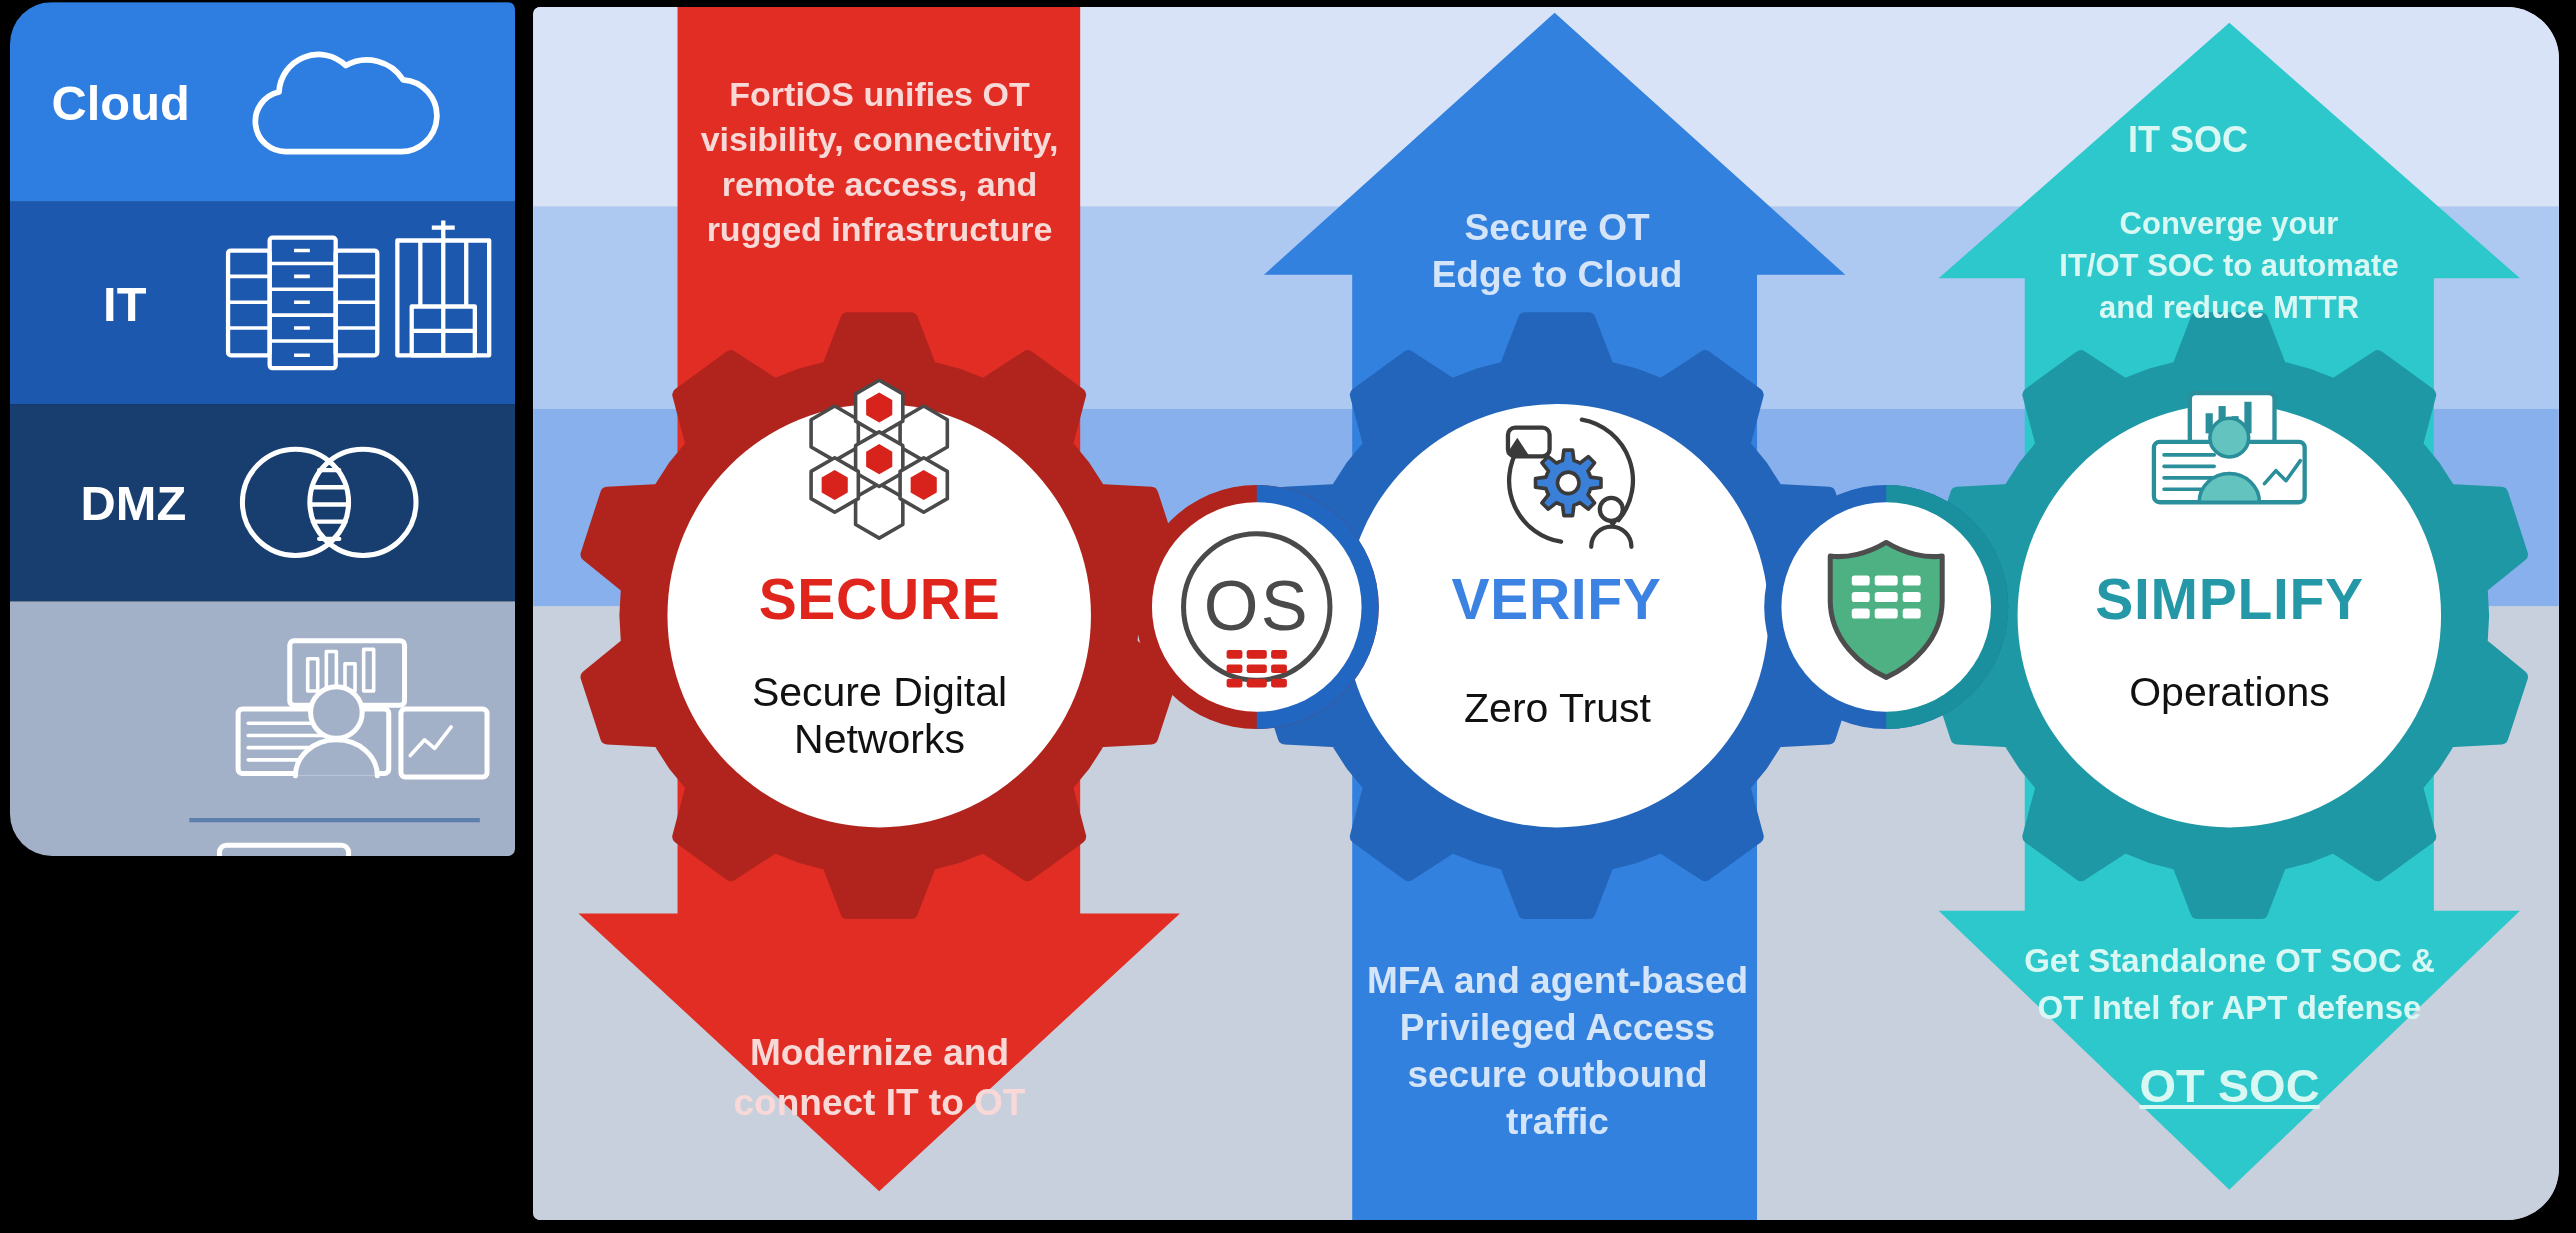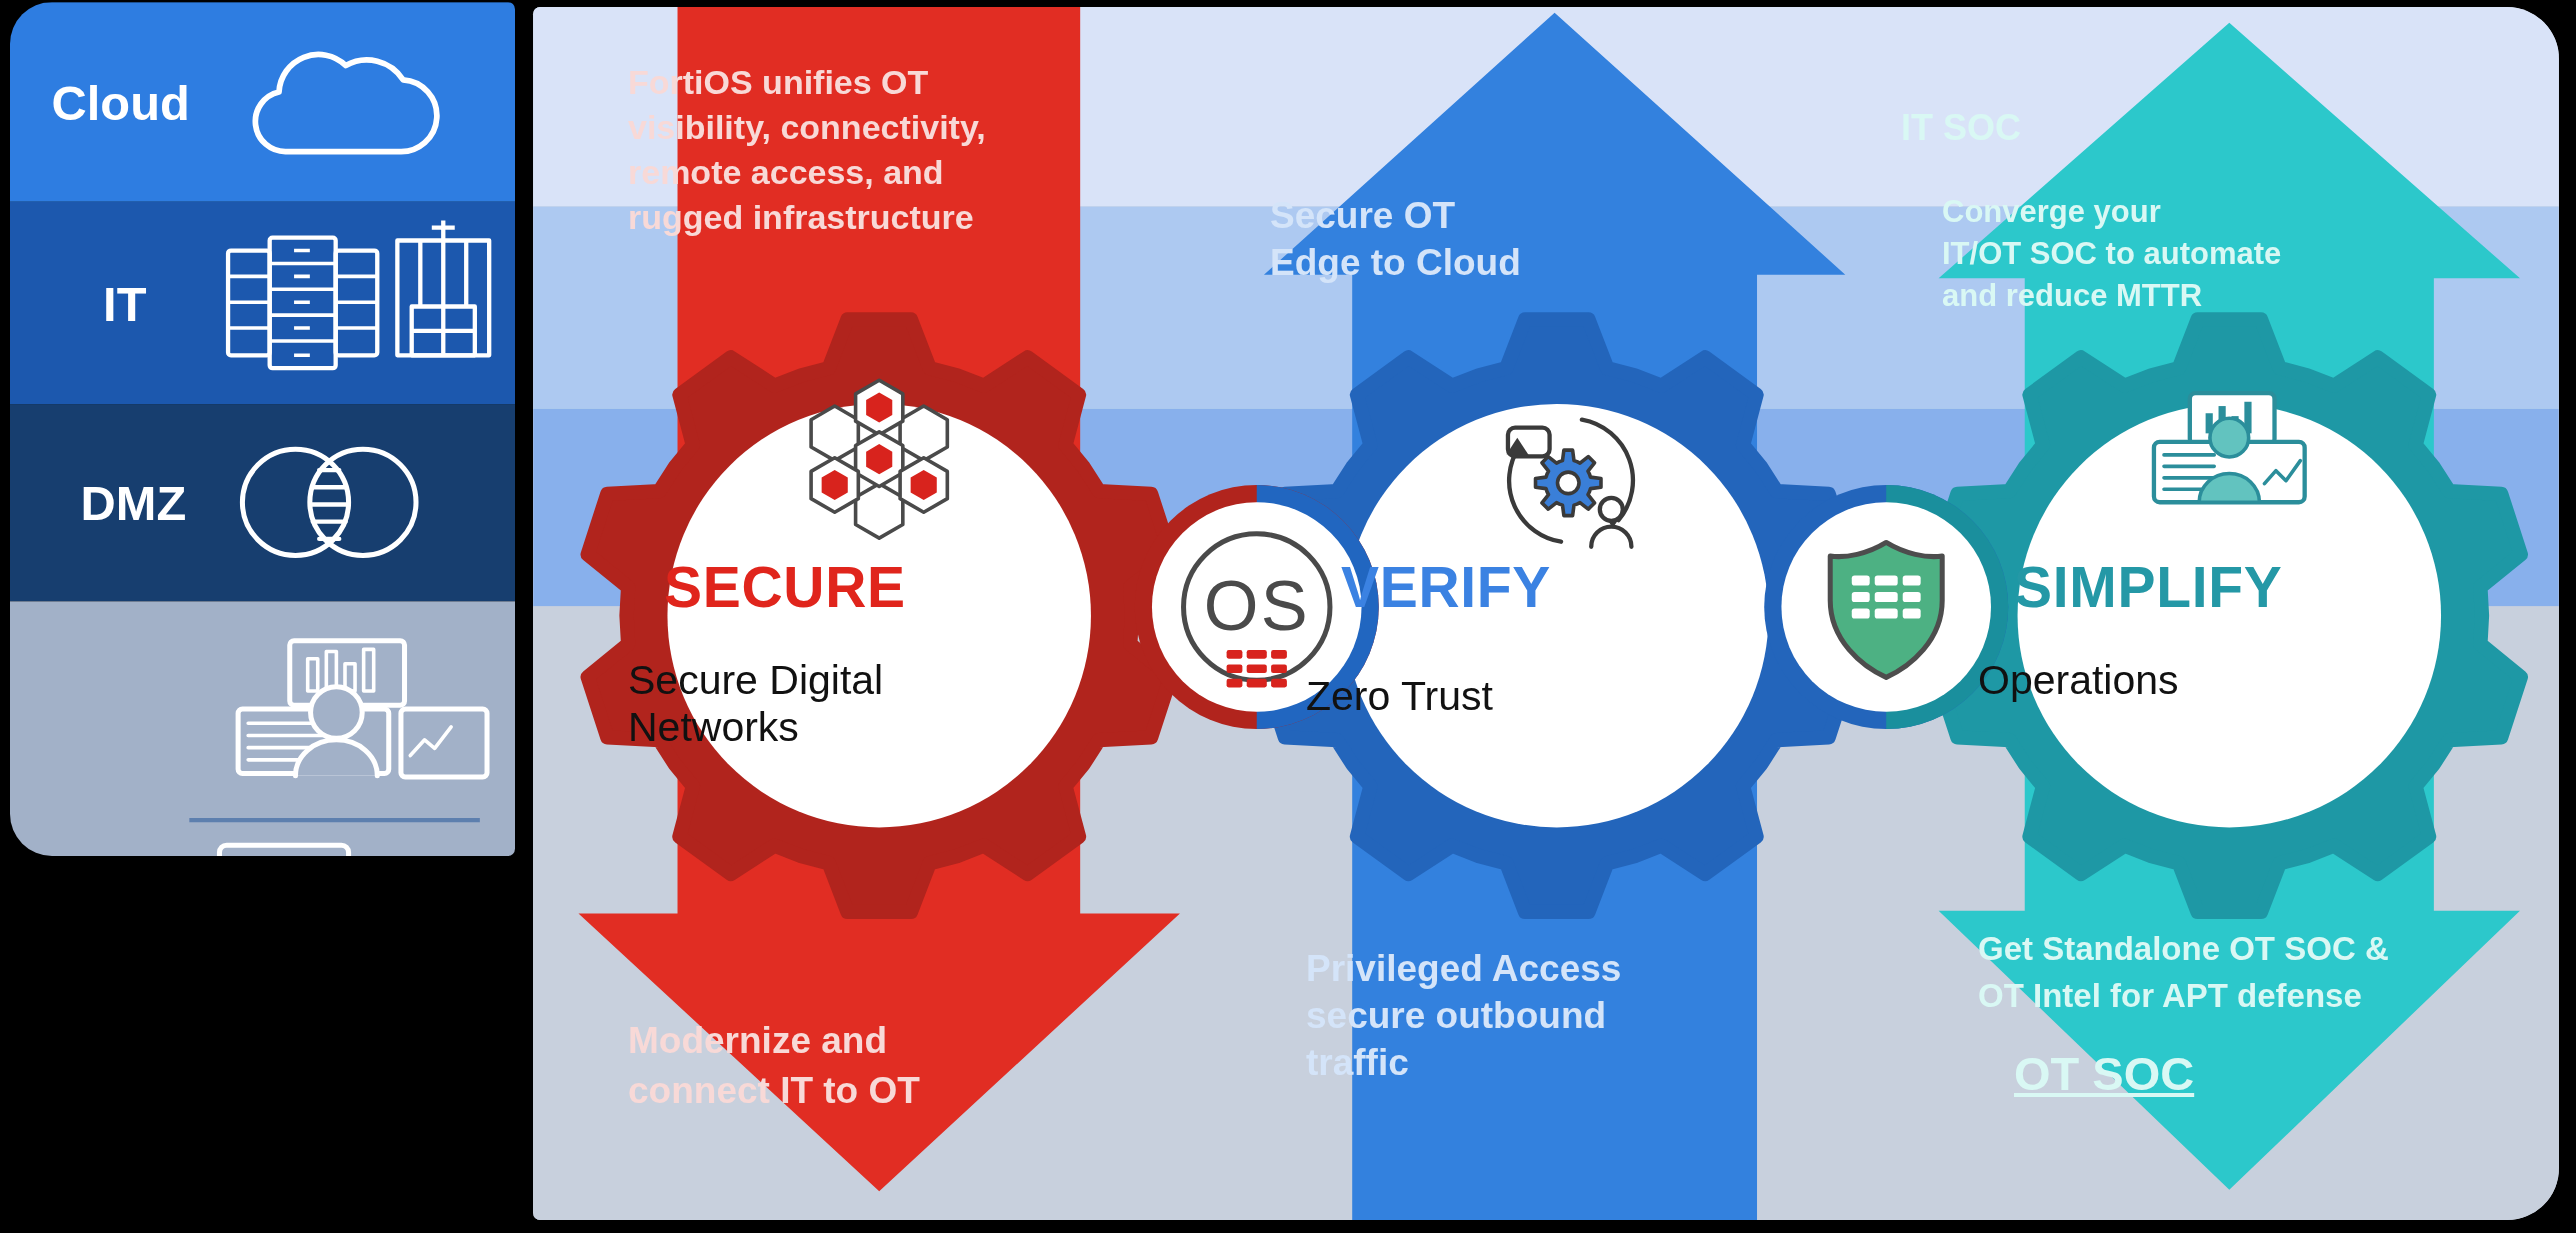--- a/index.html
+++ b/index.html
@@ -3,21 +3,21 @@
 <meta charset="utf-8">
 <style>
   html,body{margin:0;padding:0;background:#000;}
   body{width:2576px;height:1233px;position:relative;overflow:hidden;
        font-family:"Liberation Sans",sans-serif;}
   .sidebar{position:absolute;left:10px;top:2px;width:505px;height:854px;
            border-radius:42px 7.2px 7.2px 42px;overflow:hidden;}
   .main{position:absolute;left:533px;top:7.2px;width:2026px;height:1213px;
         border-radius:7.2px 52px 52px 7.2px;overflow:hidden;background:#c8d0dd;}
   .main svg.art{position:absolute;left:0;top:0;}
-  .txt{position:absolute;text-align:left;font-weight:bold;white-space:nowrap;}
+  .txt{position:absolute;text-align:center;font-weight:bold;white-space:nowrap;margin-top:12px;}
   .pink{color:#f8d9d7}.lblue{color:#d4e4f9}.mint{color:#d9f8f4}.dark{color:#111;font-weight:normal;}
   .t-secure-top{left:95px;top:53px;width:503px;font-size:34px;line-height:45px;}
   .t-verify-top{left:737px;top:185px;width:574px;font-size:37px;line-height:47px;}
   .t-itsoc{left:1368px;top:92px;width:574px;font-size:36px;line-height:57px;}
   .t-simplify-top{left:1409px;top:184px;width:574px;font-size:31px;line-height:42px;}
   .title{font-size:57px;line-height:66px;letter-spacing:0.7px;}
   .t-secure-title{left:131px;top:547px;width:431px;color:#e0251c;}
   .t-verify-title{left:808px;top:547px;width:431px;color:#3b82e2;}
   .t-simplify-title{left:1481px;top:547px;width:431px;color:#2498a6;}
   .sub{font-size:41px;line-height:47px;}
@@ -251,20 +251,21 @@
   <div class="txt title t-simplify-title">SIMPLIFY</div>
   <div class="txt dark sub t-simplify-sub">
     <div>Operations</div>
   </div>
 
   <div class="txt pink t-secure-bottom">
     <div>Modernize and</div>
     <div>connect IT to OT</div>
   </div>
   <div class="txt lblue t-verify-bottom">
+    <div>MFA and agent-based</div>
     <div>Privileged Access</div>
     <div>secure outbound</div>
     <div>traffic</div>
   </div>
   <div class="txt mint t-simplify-bottom">
     <div>Get Standalone OT SOC &amp;</div>
     <div>OT Intel for APT defense</div>
   </div>
   <div class="txt mint t-otsoc">OT SOC</div>
 </div>

